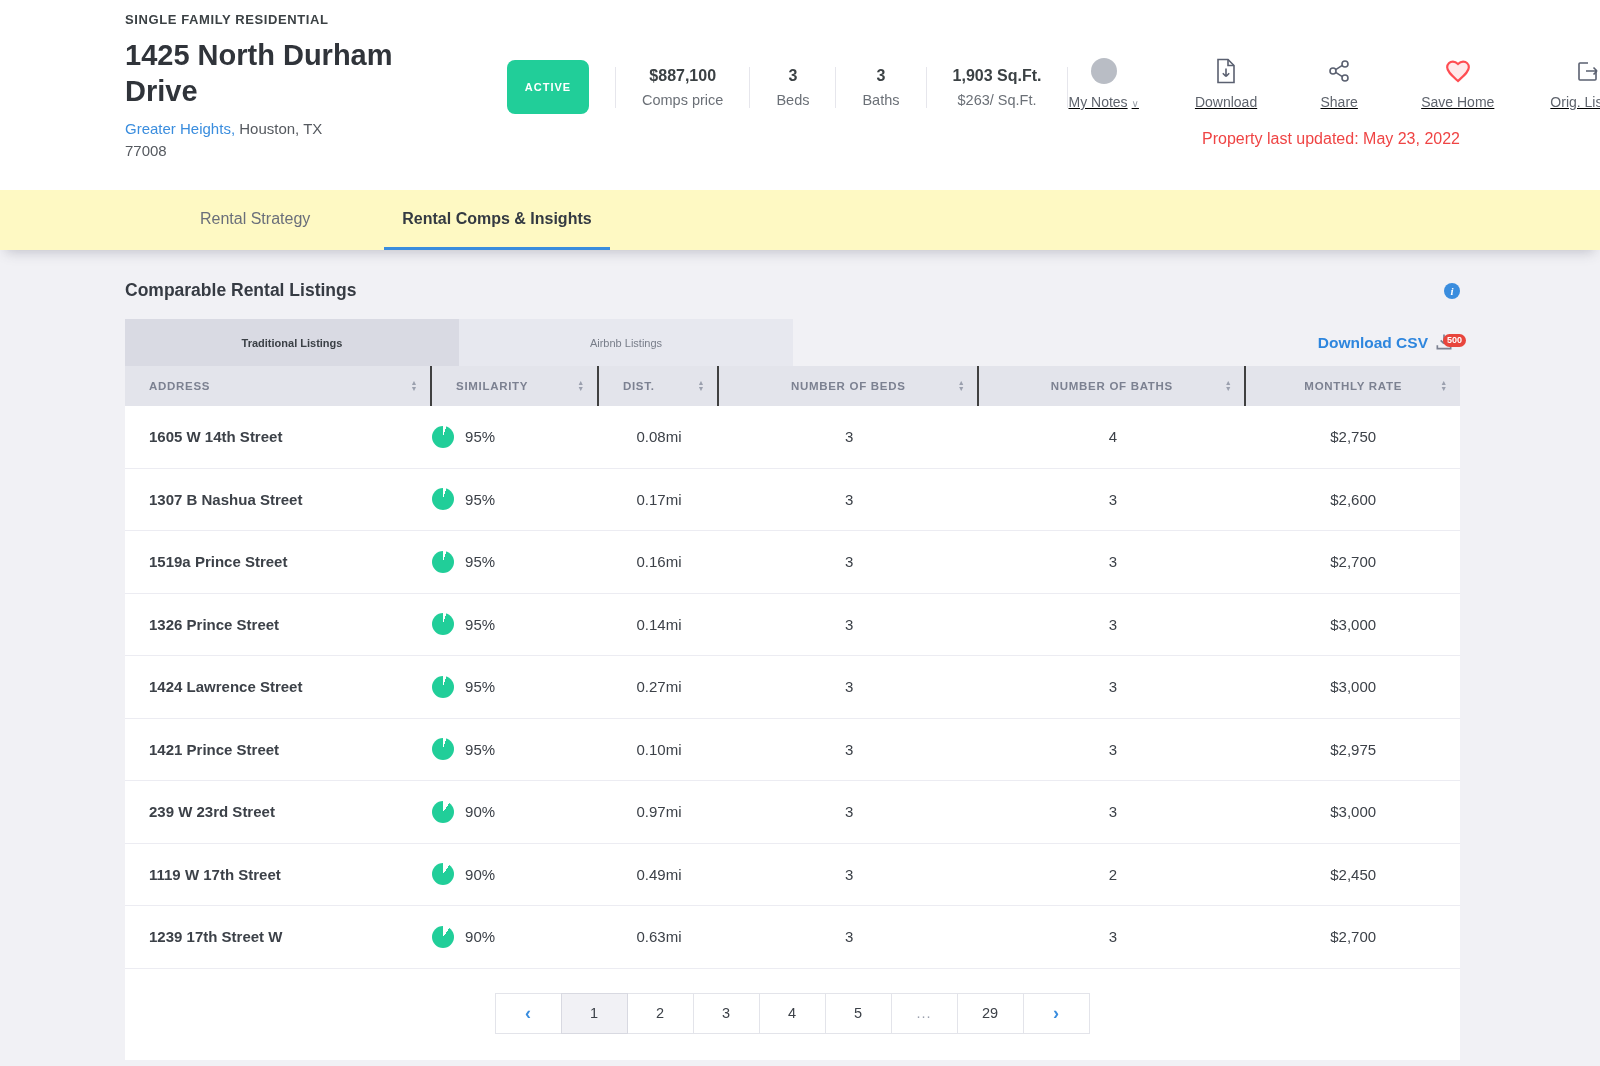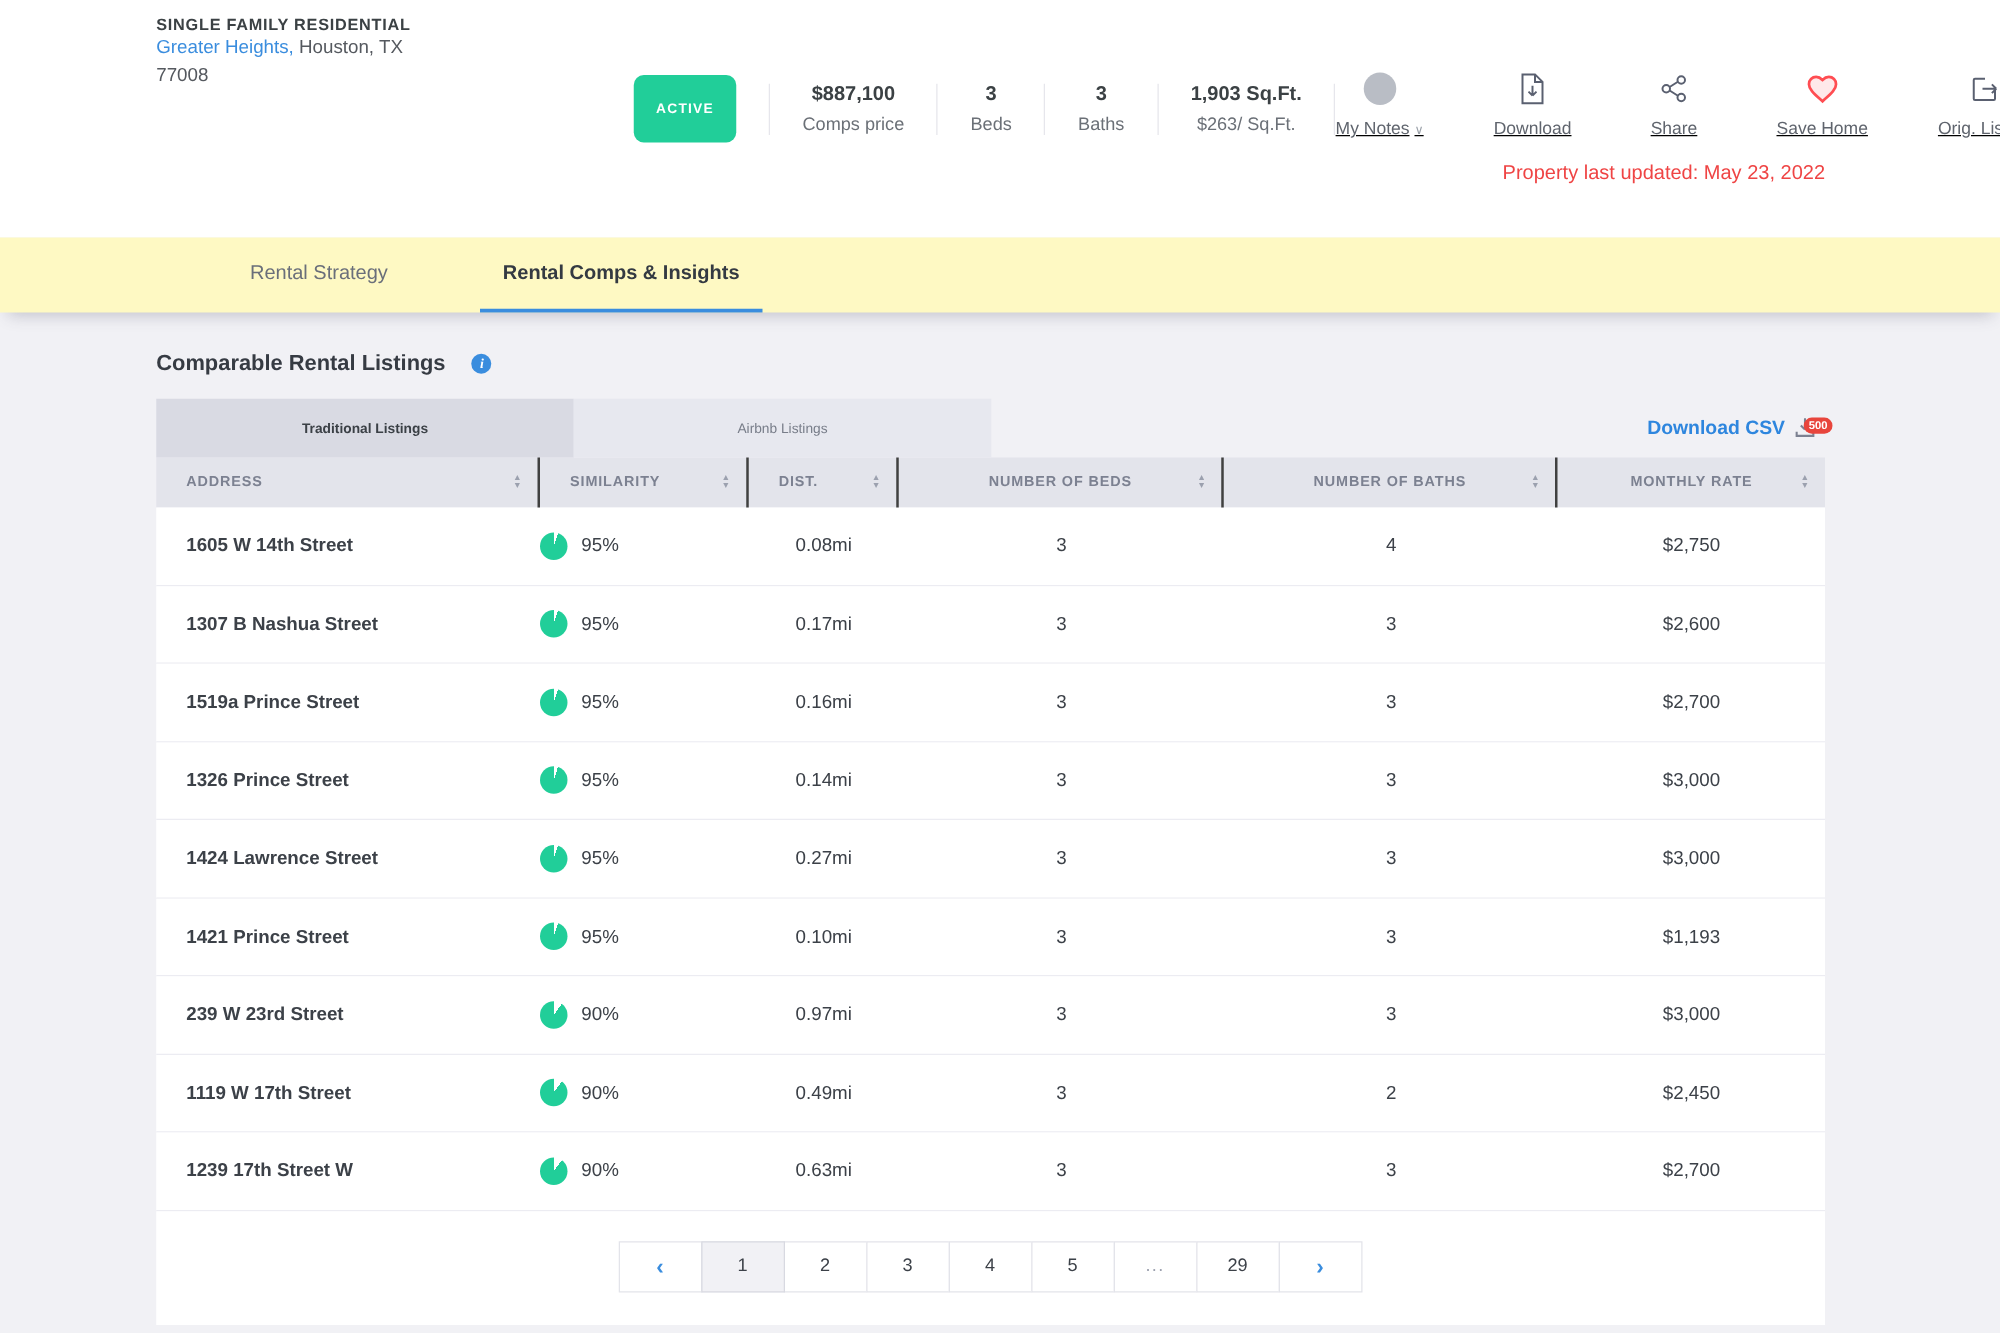--- a/index.html
+++ b/index.html
@@ -32,21 +32,21 @@
   .avatar-circle { width: 26px; height: 26px; border-radius: 50%; background: #b9bdc5; }
   .last-updated { position: absolute; right: 140px; top: 130px; font-size: 16px; color: #ef4444; }
 
   
   .tabbar { background: #fef9c3; height: 60px; flex: 0 0 auto; display: flex; padding-left: 182px; gap: 56px; position: relative; z-index: 2; box-shadow: 0 8px 12px -6px rgba(70,70,90,.28); }
   .page-tab { display: flex; align-items: center; padding: 0 18px; font-size: 16px; color: #6a6f7a; cursor: pointer; border-bottom: 3px solid transparent; }
   .page-tab.active { color: #343a42; font-weight: 700; border-bottom-color: #3a8dde; }
 
   
   .content { flex: 1; padding: 30px 140px 0 125px; background: #f1f1f5; position: relative; z-index: 1; }
-  .comps-heading-row { display: flex; align-items: center; gap: 21px; }
+  .comps-heading-row { display: flex; align-items: center; gap: 21px; justify-content: space-between; }
   .comps-heading { font-size: 17.5px; font-weight: 600; color: #363b43; }
   .info-icon { width: 16px; height: 16px; border-radius: 50%; background: #3a8dde; color: #fff; font-size: 11px; font-weight: 700; font-style: italic; display: flex; align-items: center; justify-content: center; cursor: pointer; font-family: "Liberation Serif", serif; }
 
   .listing-tabs-row { display: flex; align-items: center; justify-content: space-between; margin-top: 18px; }
   .listing-tabs { display: flex; }
   .listing-tab { width: 334px; height: 47px; display: flex; align-items: center; justify-content: center; font-size: 11px; cursor: pointer; }
   .listing-tab.active { background: #d9dae3; color: #3b4046; font-weight: 600; }
   .listing-tab.inactive { background: #e7e8ef; color: #787d89; }
 
   .csv-area { display: flex; align-items: center; gap: 6px; cursor: pointer; }
@@ -87,20 +87,21 @@
   svg.ic { display: block; }
 </style>
 </head>
 <body>
 
 <div class="page">
 
   <header class="prop-header">
     <div class="prop-left">
       <div class="prop-type">SINGLE FAMILY RESIDENTIAL</div>
+      <h1 class="prop-title">1425 North Durham Drive</h1>
       <div class="prop-loc">
         <a>Greater Heights,</a><span> Houston, TX</span>
       </div>
       <div class="prop-zip">77008</div>
     </div>
 
     <div class="prop-mid">
       <button class="active-btn">ACTIVE</button>
       <div class="stats">
         <div class="stat">
@@ -304,21 +305,21 @@
           </div>
           <div class="trow">
             <div class="td c-addr">1421 Prince Street</div>
             <div class="td c-sim">
               <span class="pie" style="background:conic-gradient(#ffffff 0deg 18deg, #21ce99 18deg 360deg)"></span>
               <span>95%</span>
             </div>
             <div class="td c-dist">0.10mi</div>
             <div class="td c-beds">3</div>
             <div class="td c-baths">3</div>
-            <div class="td c-rate">$1,193</div>
+            <div class="td c-rate">$2,975</div>
           </div>
           <div class="trow">
             <div class="td c-addr">239 W 23rd Street</div>
             <div class="td c-sim">
               <span class="pie" style="background:conic-gradient(#ffffff 0deg 36deg, #21ce99 36deg 360deg)"></span>
               <span>90%</span>
             </div>
             <div class="td c-dist">0.97mi</div>
             <div class="td c-beds">3</div>
             <div class="td c-baths">3</div>

